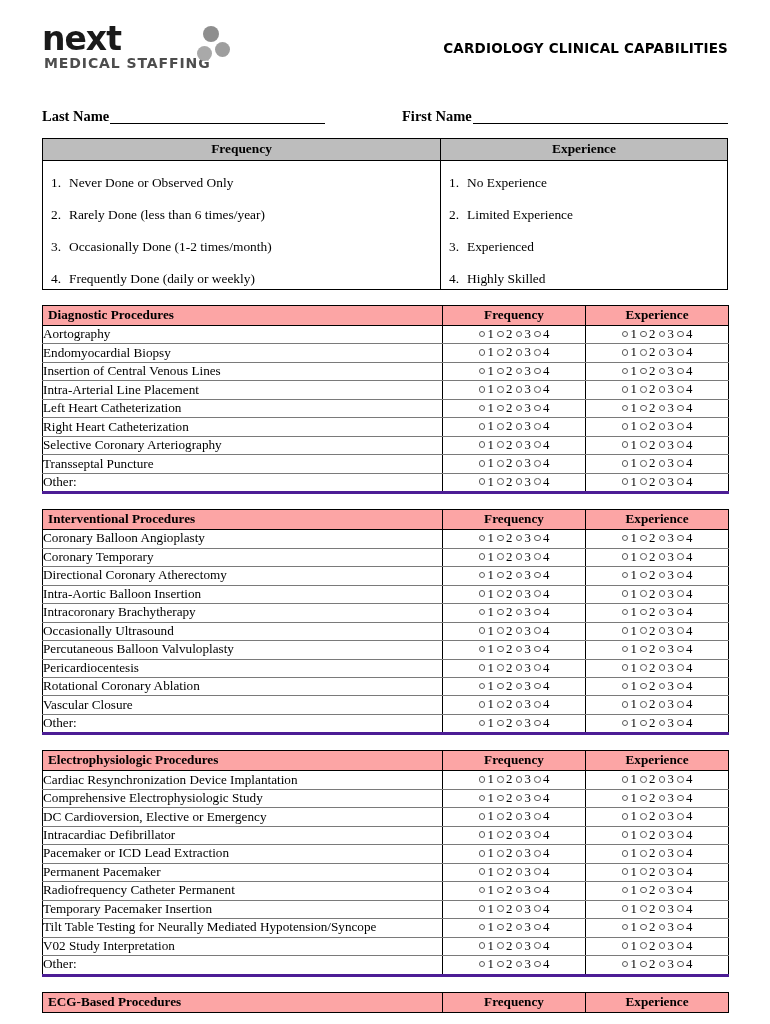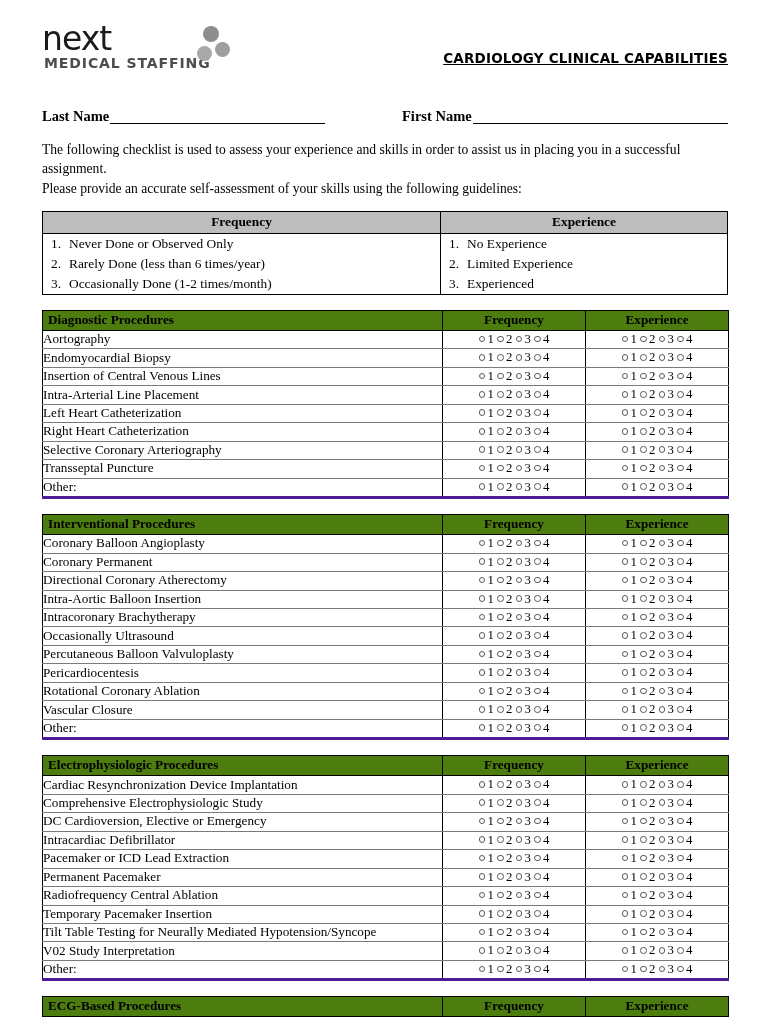--- a/index.html
+++ b/index.html
@@ -33,21 +33,21 @@
   .logo-block {
     position: absolute;
     left: 0;
     top: 22px;
     width: 300px;
     height: 52px;
   }
   .logo-word {
     font-family: "DejaVu Sans", "Liberation Sans", sans-serif;
     font-size: 33px;
-    font-weight: 400;
+    font-weight: 700;
     letter-spacing: -1px;
     line-height: 1;
     color: #1a1a1a;
     position: absolute;
     left: 0;
     top: 0;
   }
   .logo-sub {
     font-family: "DejaVu Sans", "Liberation Sans", sans-serif;
     font-size: 14px;
@@ -70,27 +70,26 @@
     border-radius: 50%;
     background: #9b9b9b;
   }
   .dot.d1 { width: 16px; height: 16px; left: 11px; top: 2px; background: #8e8e8e; }
   .dot.d2 { width: 15px; height: 15px; left: 23px; top: 18px; background: #9e9e9e; }
   .dot.d3 { width: 15px; height: 15px; left: 5px; top: 22px; background: #a9a9a9; }
 
   .doc-title {
     position: absolute;
     right: 0;
-    top: 50px;
+    top: 40px;
     font-family: "DejaVu Sans", "Liberation Sans", sans-serif;
     font-size: 13.5px;
     font-weight: 700;
     letter-spacing: 0.2px;
     color: #000;
-    text-decoration: underline;
   }
 
   
   .name-row {
     display: flex;
     align-items: flex-end;
     margin-top: 14px;
     font-size: 14.5px;
     font-weight: 700;
     height: 19px;
@@ -134,40 +133,40 @@
     font-size: 13.4px;
     font-weight: 700;
     text-align: center;
     padding: 2px 0 3px 0;
     height: 15px;
   }
   .legend td {
     border-left: 1px solid #000;
     border-right: 1px solid #000;
     font-size: 13.4px;
-    padding: 1px 0 1px 8px;
+    padding: 13px 0 1px 8px;
     height: 18px;
     vertical-align: middle;
   }
   .legend .num {
     display: inline-block;
     width: 18px;
   }
 
   
   .section {
     margin-top: 15px;
     border: 1.2px solid #000;
   }
   .section col.c-name  { width: 400px; }
   .section col.c-freq  { width: 143px; }
   .section col.c-exp   { width: 143px; }
 
   .section th {
-    background: #4d7c0f;
+    background: #fca5a5;
     border: 1px solid #000;
     font-size: 13.2px;
     font-weight: 700;
     height: 14px;
     padding: 1px 0 2px 0;
   }
   .section th.hname {
     text-align: left;
     padding-left: 5px;
   }
@@ -237,24 +236,20 @@
     <div class="name-field last">
       <span class="name-label">Last Name</span>
       <span class="name-rule"></span>
     </div>
     <div class="name-field first">
       <span class="name-label">First Name</span>
       <span class="name-rule"></span>
     </div>
   </div>
 
-  <div class="intro">
-    <div>The following checklist is used to assess your experience and skills in order to assist us in placing you in a successful assignment.</div>
-    <div>Please provide an accurate self-assessment of your skills using the following guidelines:</div>
-  </div>
 
   <table class="legend">
     <colgroup>
         <col style="width:398px">
         <col>
       </colgroup>
     <thead>
       <tr>
         <th>Frequency</th>
         <th>Experience</th>
@@ -266,20 +261,24 @@
           <td><span class="num">1.</span><span>No Experience</span></td>
         </tr>
         <tr>
           <td><span class="num">2.</span><span>Rarely Done (less than 6 times/year)</span></td>
           <td><span class="num">2.</span><span>Limited Experience</span></td>
         </tr>
         <tr>
           <td><span class="num">3.</span><span>Occasionally Done (1-2 times/month)</span></td>
           <td><span class="num">3.</span><span>Experienced</span></td>
         </tr>
+        <tr>
+          <td><span class="num">4.</span><span>Frequently Done (daily or weekly)</span></td>
+          <td><span class="num">4.</span><span>Highly Skilled</span></td>
+        </tr>
       </tbody>
   </table>
 
   <div id="sections-container">
       <table class="section">
         <colgroup>
           <col class="c-name">
           <col class="c-freq">
           <col class="c-exp">
         </colgroup>
@@ -351,21 +350,21 @@
             <th class="hrate">Experience</th>
           </tr>
         </thead>
         <tbody>
           <tr>
             <td class="cname">Coronary Balloon Angioplasty</td>
             <td class="crate"><span class="opt"><span class="bubble"></span><span class="opt-num">1</span></span><span class="opt"><span class="bubble"></span><span class="opt-num">2</span></span><span class="opt"><span class="bubble"></span><span class="opt-num">3</span></span><span class="opt"><span class="bubble"></span><span class="opt-num">4</span></span></td>
             <td class="crate"><span class="opt"><span class="bubble"></span><span class="opt-num">1</span></span><span class="opt"><span class="bubble"></span><span class="opt-num">2</span></span><span class="opt"><span class="bubble"></span><span class="opt-num">3</span></span><span class="opt"><span class="bubble"></span><span class="opt-num">4</span></span></td>
           </tr>
           <tr>
-            <td class="cname">Coronary Permanent</td>
+            <td class="cname">Coronary Temporary</td>
             <td class="crate"><span class="opt"><span class="bubble"></span><span class="opt-num">1</span></span><span class="opt"><span class="bubble"></span><span class="opt-num">2</span></span><span class="opt"><span class="bubble"></span><span class="opt-num">3</span></span><span class="opt"><span class="bubble"></span><span class="opt-num">4</span></span></td>
             <td class="crate"><span class="opt"><span class="bubble"></span><span class="opt-num">1</span></span><span class="opt"><span class="bubble"></span><span class="opt-num">2</span></span><span class="opt"><span class="bubble"></span><span class="opt-num">3</span></span><span class="opt"><span class="bubble"></span><span class="opt-num">4</span></span></td>
           </tr>
           <tr>
             <td class="cname">Directional Coronary Atherectomy</td>
             <td class="crate"><span class="opt"><span class="bubble"></span><span class="opt-num">1</span></span><span class="opt"><span class="bubble"></span><span class="opt-num">2</span></span><span class="opt"><span class="bubble"></span><span class="opt-num">3</span></span><span class="opt"><span class="bubble"></span><span class="opt-num">4</span></span></td>
             <td class="crate"><span class="opt"><span class="bubble"></span><span class="opt-num">1</span></span><span class="opt"><span class="bubble"></span><span class="opt-num">2</span></span><span class="opt"><span class="bubble"></span><span class="opt-num">3</span></span><span class="opt"><span class="bubble"></span><span class="opt-num">4</span></span></td>
           </tr>
           <tr>
             <td class="cname">Intra-Aortic Balloon Insertion</td>
@@ -447,21 +446,21 @@
             <td class="cname">Pacemaker or ICD Lead Extraction</td>
             <td class="crate"><span class="opt"><span class="bubble"></span><span class="opt-num">1</span></span><span class="opt"><span class="bubble"></span><span class="opt-num">2</span></span><span class="opt"><span class="bubble"></span><span class="opt-num">3</span></span><span class="opt"><span class="bubble"></span><span class="opt-num">4</span></span></td>
             <td class="crate"><span class="opt"><span class="bubble"></span><span class="opt-num">1</span></span><span class="opt"><span class="bubble"></span><span class="opt-num">2</span></span><span class="opt"><span class="bubble"></span><span class="opt-num">3</span></span><span class="opt"><span class="bubble"></span><span class="opt-num">4</span></span></td>
           </tr>
           <tr>
             <td class="cname">Permanent Pacemaker</td>
             <td class="crate"><span class="opt"><span class="bubble"></span><span class="opt-num">1</span></span><span class="opt"><span class="bubble"></span><span class="opt-num">2</span></span><span class="opt"><span class="bubble"></span><span class="opt-num">3</span></span><span class="opt"><span class="bubble"></span><span class="opt-num">4</span></span></td>
             <td class="crate"><span class="opt"><span class="bubble"></span><span class="opt-num">1</span></span><span class="opt"><span class="bubble"></span><span class="opt-num">2</span></span><span class="opt"><span class="bubble"></span><span class="opt-num">3</span></span><span class="opt"><span class="bubble"></span><span class="opt-num">4</span></span></td>
           </tr>
           <tr>
-            <td class="cname">Radiofrequency Central Ablation</td>
+            <td class="cname">Radiofrequency Catheter Permanent</td>
             <td class="crate"><span class="opt"><span class="bubble"></span><span class="opt-num">1</span></span><span class="opt"><span class="bubble"></span><span class="opt-num">2</span></span><span class="opt"><span class="bubble"></span><span class="opt-num">3</span></span><span class="opt"><span class="bubble"></span><span class="opt-num">4</span></span></td>
             <td class="crate"><span class="opt"><span class="bubble"></span><span class="opt-num">1</span></span><span class="opt"><span class="bubble"></span><span class="opt-num">2</span></span><span class="opt"><span class="bubble"></span><span class="opt-num">3</span></span><span class="opt"><span class="bubble"></span><span class="opt-num">4</span></span></td>
           </tr>
           <tr>
             <td class="cname">Temporary Pacemaker Insertion</td>
             <td class="crate"><span class="opt"><span class="bubble"></span><span class="opt-num">1</span></span><span class="opt"><span class="bubble"></span><span class="opt-num">2</span></span><span class="opt"><span class="bubble"></span><span class="opt-num">3</span></span><span class="opt"><span class="bubble"></span><span class="opt-num">4</span></span></td>
             <td class="crate"><span class="opt"><span class="bubble"></span><span class="opt-num">1</span></span><span class="opt"><span class="bubble"></span><span class="opt-num">2</span></span><span class="opt"><span class="bubble"></span><span class="opt-num">3</span></span><span class="opt"><span class="bubble"></span><span class="opt-num">4</span></span></td>
           </tr>
           <tr>
             <td class="cname">Tilt Table Testing for Neurally Mediated Hypotension/Syncope</td>

